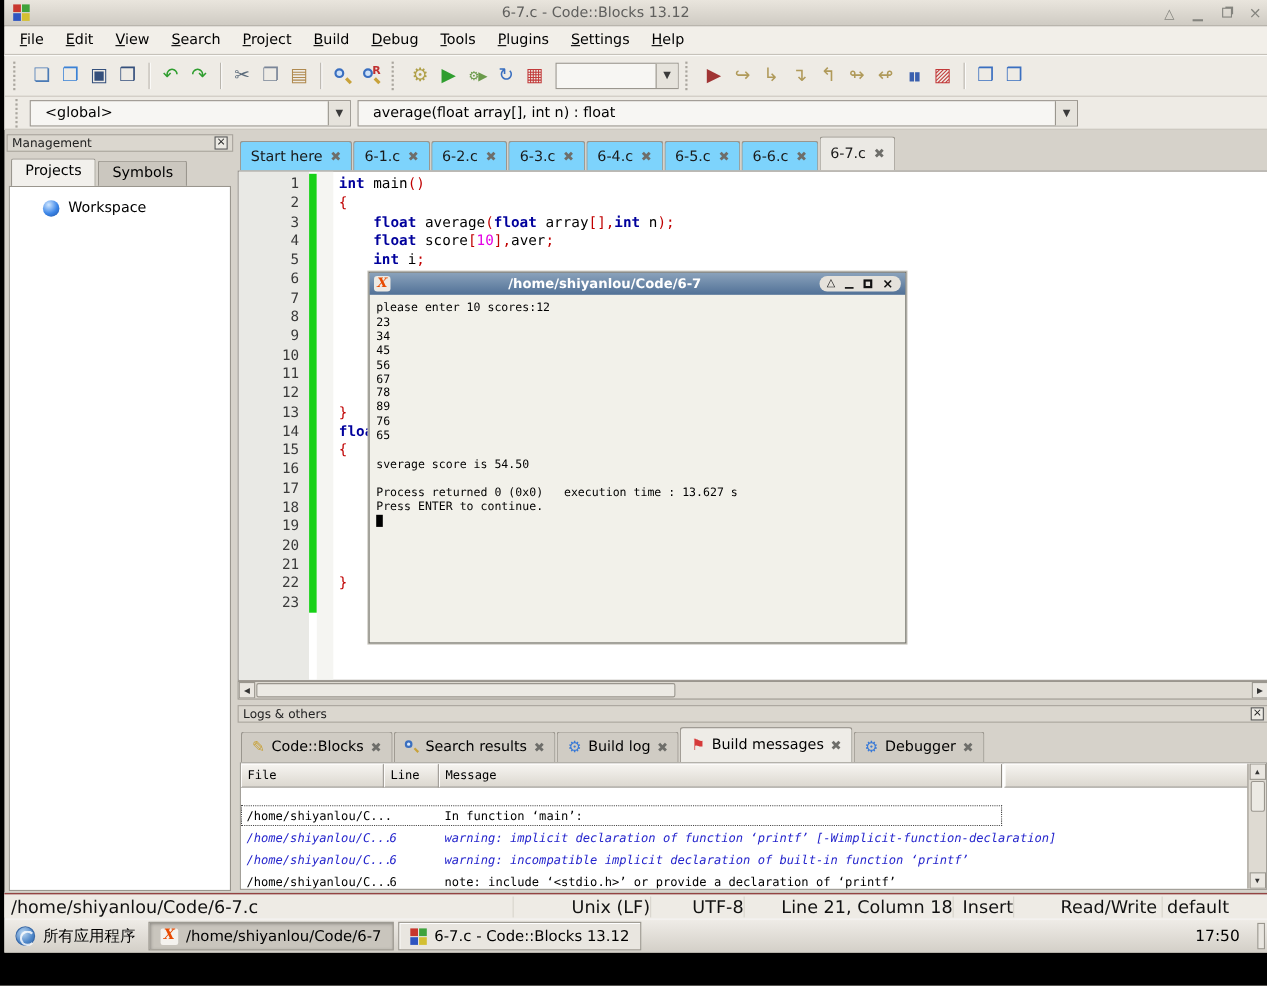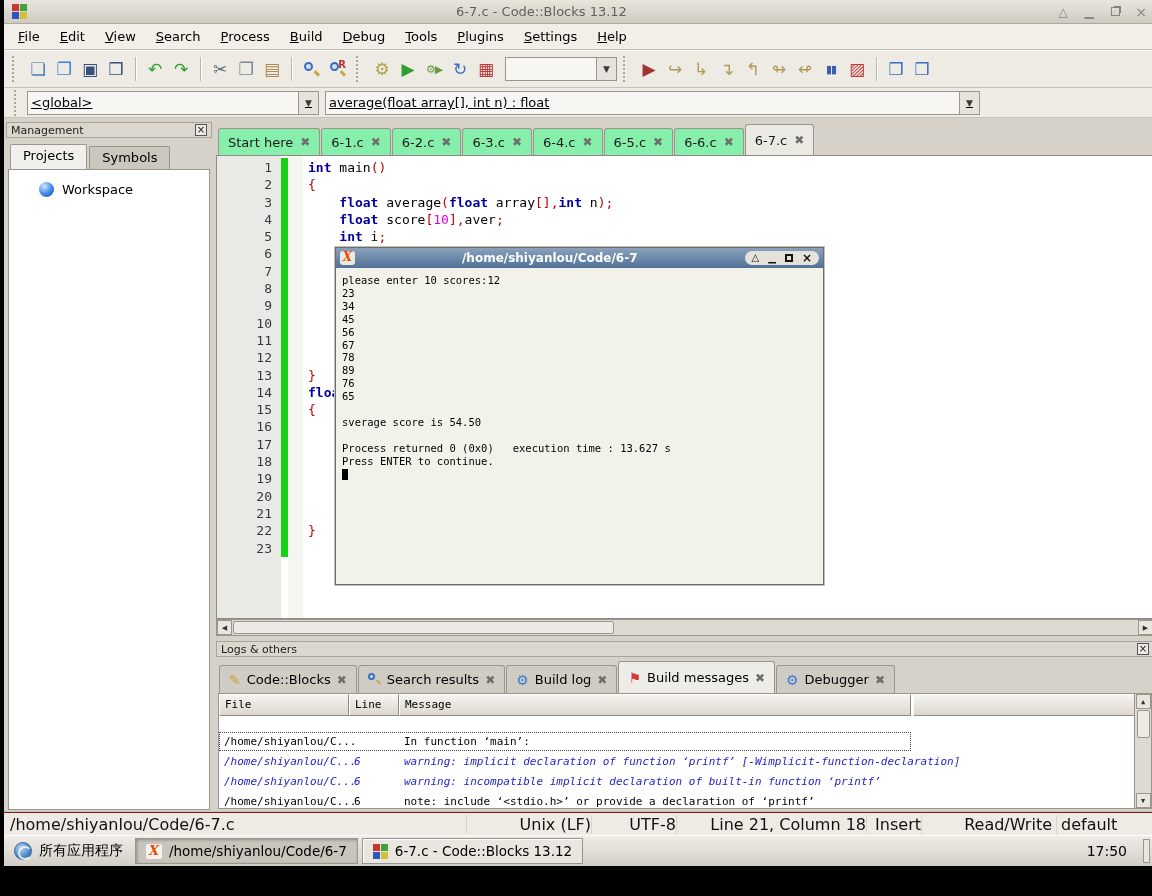--- a/index.html
+++ b/index.html
@@ -47,21 +47,21 @@
   .target-combo { width:112px; height:24px; background:#f7f6f3; border:1px solid #9a968e;
     display:flex; align-items:center; margin-left:6px; }
   .combo-arrow { margin-left:auto; width:20px; height:100%; background:#e6e3dc;
     border-left:1px solid #9a968e; display:flex; align-items:center; justify-content:center;
     font-size:9px; color:#3a3a3a; }
 
   
   .symbolbar { position:absolute; left:0; top:88px; right:0; height:30px; background:#eeebe5;
     border-bottom:1px solid #c6c2ba; display:flex; align-items:center; padding-left:4px; }
   .combo { height:24px; border:1px solid #9a968e; background:#f7f6f3; display:flex;
-    align-items:center; padding-left:3px; font-size:13px;text-decoration:underline; }
+    align-items:center; padding-left:13px; font-size:13px; }
   .combo-scope { width:292px; margin-right:6px; }
   .combo-fn { width:655px; }
 
   
   .management { position:absolute; left:2px; top:122px; width:206px; height:688px; }
   .panel-caption { height:16px; background:#dbd7cf; border:1px solid #a8a49c; display:flex;
     align-items:center; font-size:11px; padding:0 4px; color:#222; }
   .cap-close { margin-left:auto; width:12px; height:12px; border:1px solid #555; display:flex;
     align-items:center; justify-content:center; font-size:10px; line-height:1; color:#222; background:#eceae4; }
   .mgmt-tabs { display:flex; align-items:flex-end; padding:5px 0 0 4px; height:31px; }
@@ -71,21 +71,21 @@
   .mgmt-body { position:absolute; top:47px; left:2px; right:2px; bottom:0;
     background:#fff; border:1px solid #9a968e; }
   .ws-row { display:flex; align-items:center; gap:8px; padding:12px 0 0 30px; font-size:13px; }
   .ws-icon { width:15px; height:15px; border-radius:50%;
     background:radial-gradient(circle at 35% 28%, #cfe6ff, #3c86e8 55%, #1c4fa0); }
 
   
   .notebook { position:absolute; left:212px; top:122px; width:938px; height:514px; }
   .etabs { display:flex; align-items:flex-end; height:33px; padding-left:2px; }
   .etab { height:27px; display:flex; align-items:center; gap:7px; padding:0 9px; font-size:13px;
-    background:#86efac; border:1px solid #9a968e; border-bottom:none; margin-right:1px;
+    background:#7dd3fc; border:1px solid #9a968e; border-bottom:none; margin-right:1px;
     border-radius:3px 3px 0 0; color:#1a1a1a; }
   .etab.active { height:31px; background:#ebe9e4; }
   .tclose { color:#6e6e6a; font-size:12px; font-weight:bold; }
   .editor-body { position:absolute; left:0; top:33px; right:0; bottom:17px; background:#fff;
     border:1px solid #8f8b83; display:flex; overflow:hidden; }
   .gutter { width:64px; background:#e9e9e5; text-align:right; padding:3px 9px 0 0;
     font:13px/17.3px "DejaVu Sans Mono",monospace; color:#3a3a3a; }
   .changebar-col { width:7px; background:#fff; padding-top:2px; }
   .changebar { width:7px; height:399px; background:#17d117; }
   .foldmargin { width:15px;
@@ -200,21 +200,21 @@
         </span>
       <span class="wc" style="font-size:14px;">×</span>
     </span>
   </div>
 
   <div class="menubar" id="menubar">
       <span class="menu-item">File</span>
       <span class="menu-item">Edit</span>
       <span class="menu-item">View</span>
       <span class="menu-item">Search</span>
-      <span class="menu-item">Process</span>
+      <span class="menu-item">Project</span>
       <span class="menu-item">Build</span>
       <span class="menu-item">Debug</span>
       <span class="menu-item">Tools</span>
       <span class="menu-item">Plugins</span>
       <span class="menu-item">Settings</span>
       <span class="menu-item">Help</span>
     </div>
 
   <div class="toolbar" id="toolbar">
       <div class="gripper"></div>

